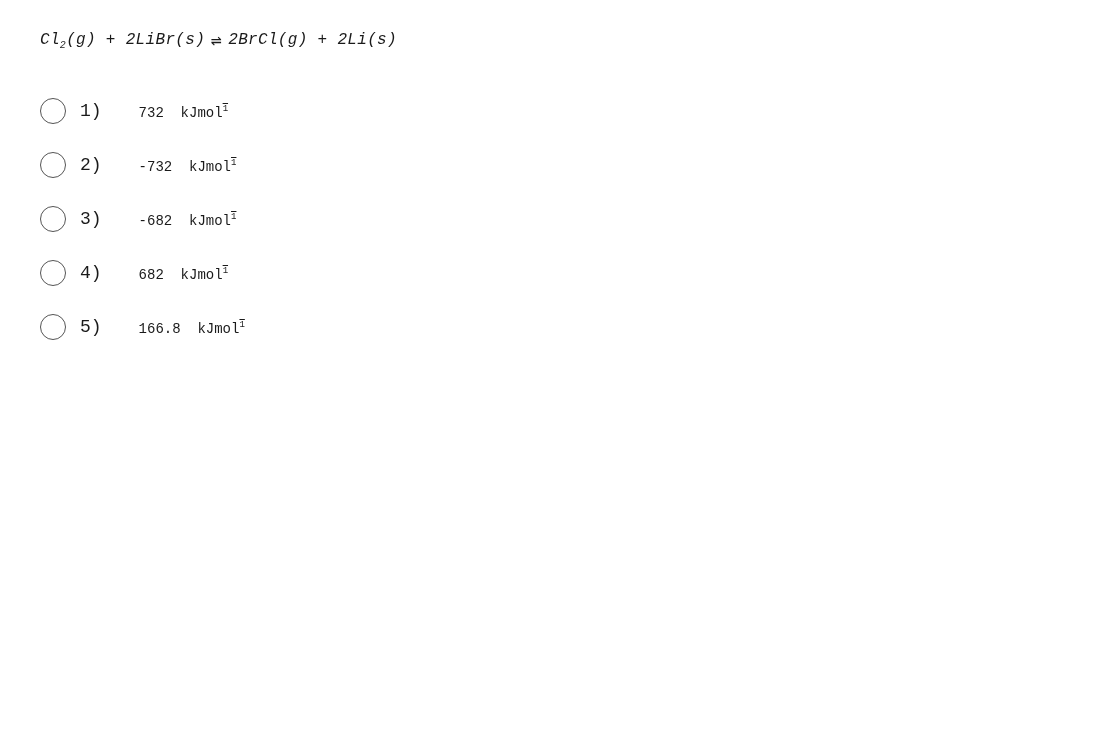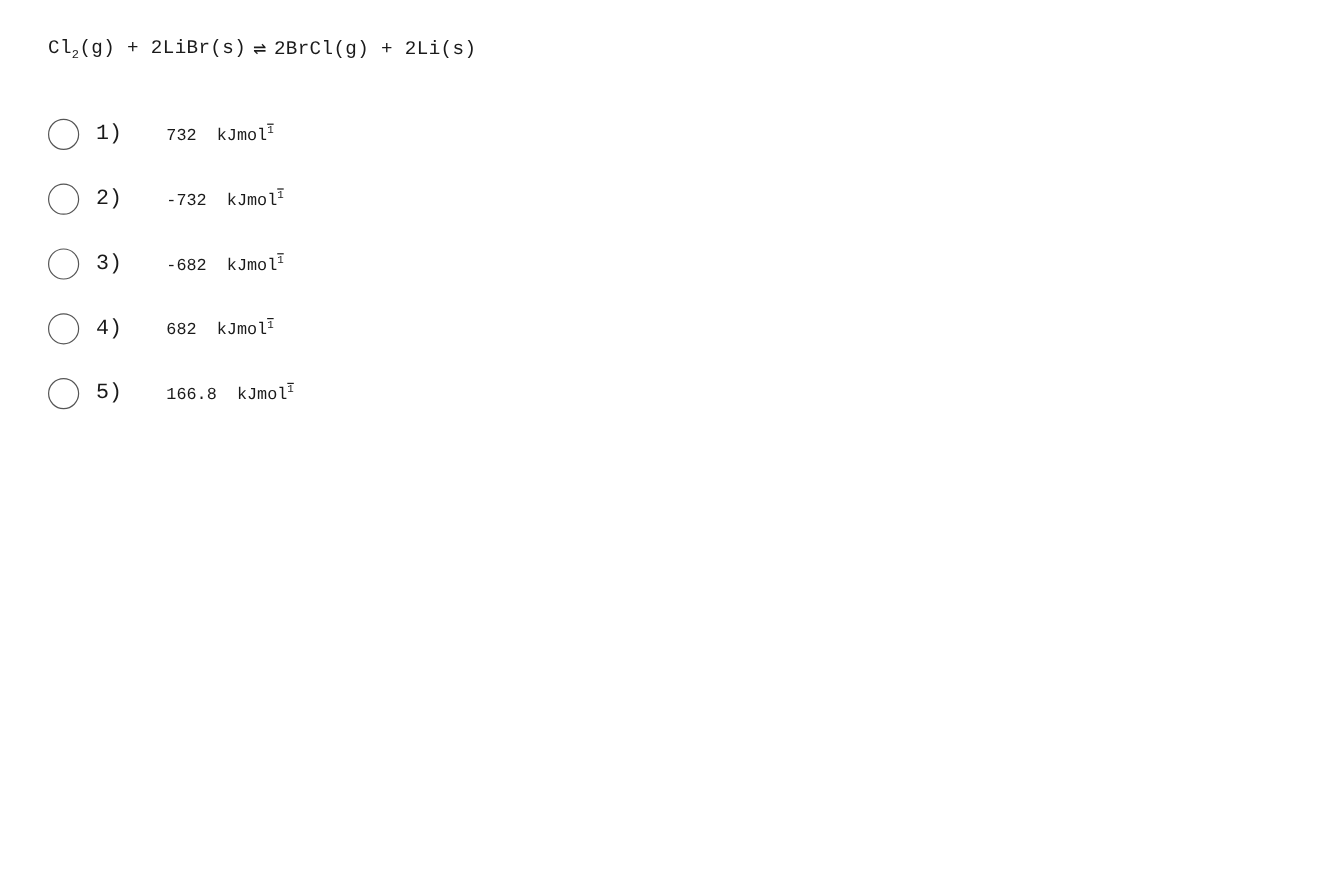--- a/index.html
+++ b/index.html
@@ -28,20 +28,21 @@
 
     .question-line1 {
       margin-bottom: 4px;
     }
 
     .question-line2 {
       display: flex;
       align-items: center;
       gap: 0;
       margin-bottom: 6px;
+      font-style: italic;
     }
 
     sup {
       font-size: 10px;
       vertical-align: super;
     }
 
     sub {
       font-size: 10px;
       vertical-align: sub;

